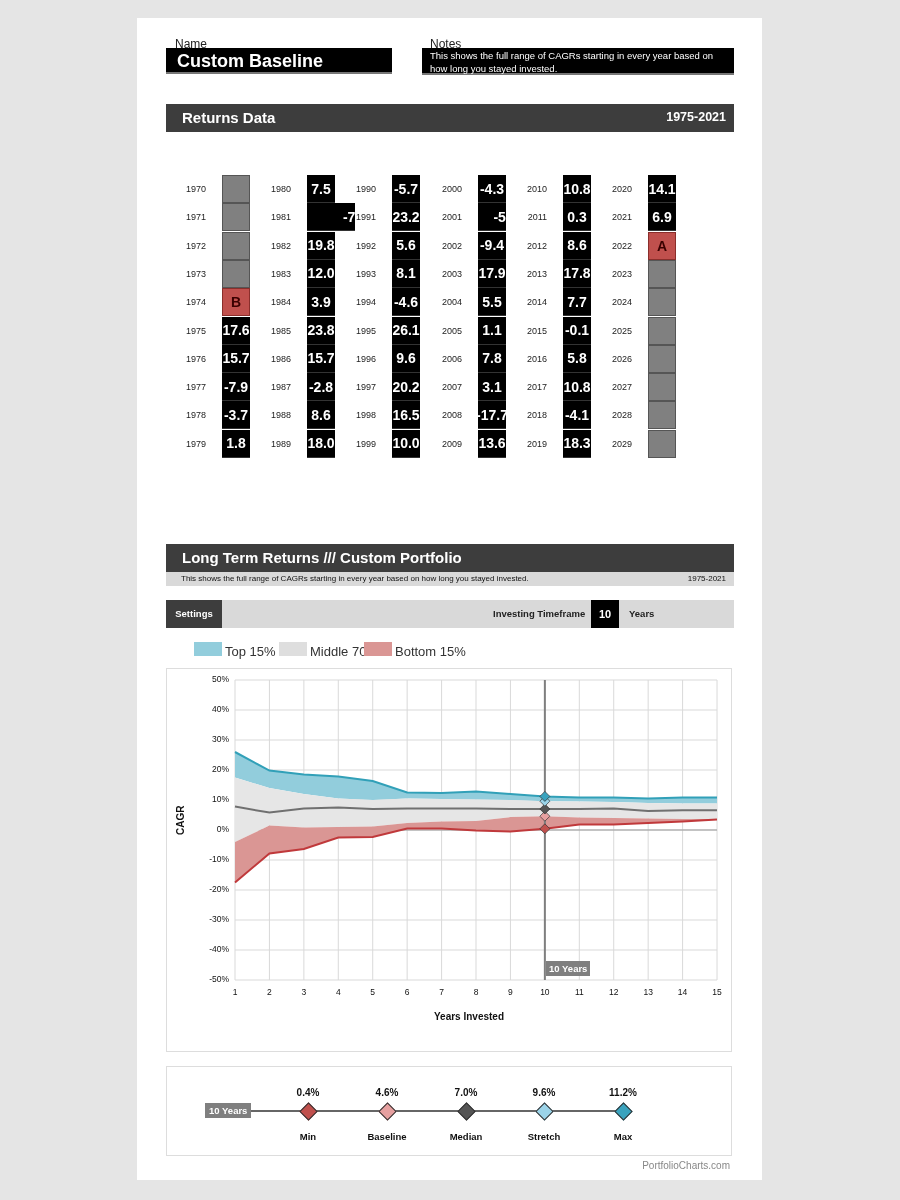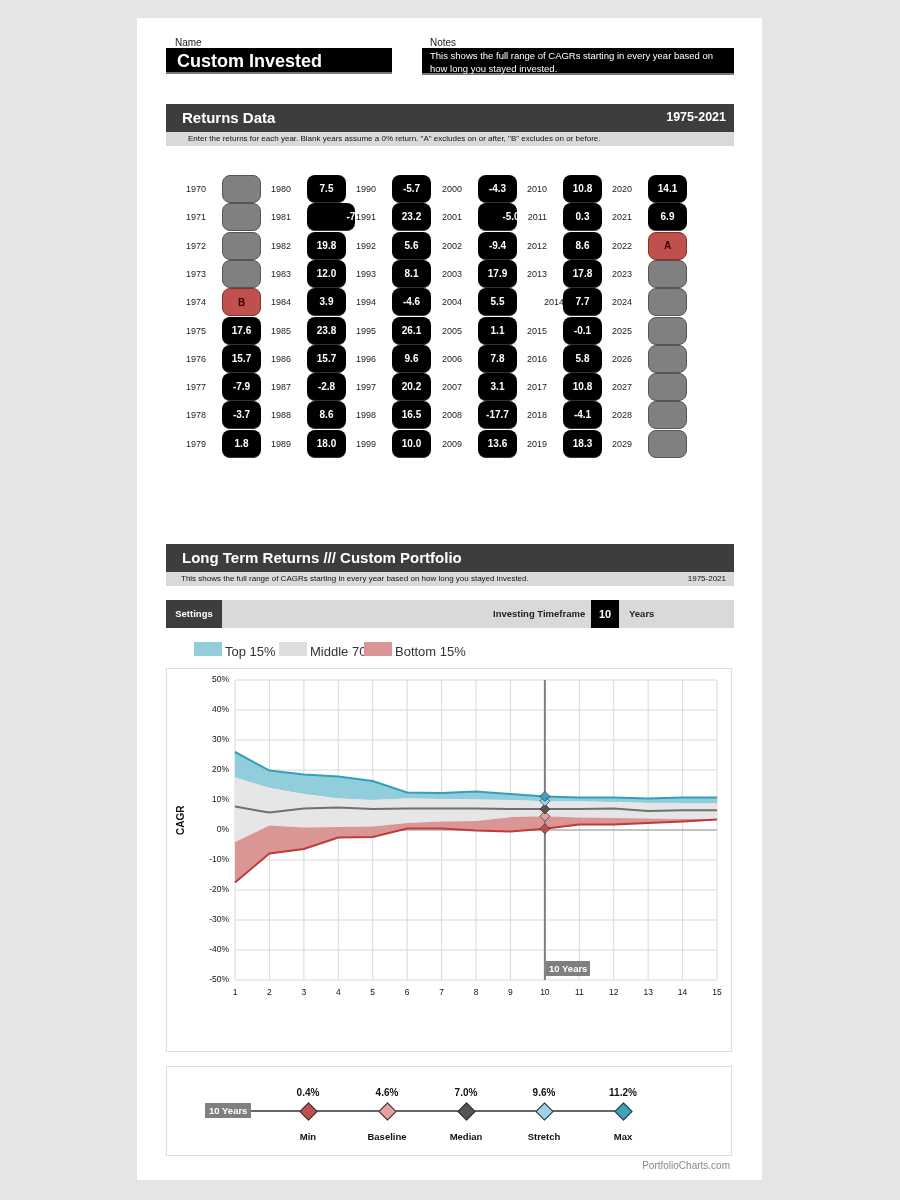--- a/index.html
+++ b/index.html
@@ -1,52 +1,51 @@
 <!DOCTYPE html>
 <html><head>
 <meta charset="utf-8">
 <style>
   html, body { margin:0; padding:0; }
   body { width:900px; height:1200px; background:#e5e5e5; font-family:"Liberation Sans", sans-serif; position:relative; overflow:hidden; }
   .page { position:absolute; left:137px; top:18px; width:625px; height:1162px; background:#fff; }
   .abs { position:absolute; }
-  .lbl-small { font-size:10px; color:#222; }
+  .lbl-small { font-size:12px; color:#222;text-decoration:underline; }
   .blackbox { background:#000; color:#fff; border-bottom:2px solid #777; }
   .section-bar { background:#3d3d3d; color:#fff; font-weight:bold; }
   .sub-bar { background:#d9d9d9; color:#111; font-size:8px; }
   .yr-label { position:absolute; font-size:9px; color:#222; width:26px; text-align:right; }
-  .cell { position:absolute; width:39px; height:28px; box-sizing:border-box; font-size:10px; font-weight:bold; display:flex; align-items:center; justify-content:center;border-radius:8px; }
+  .cell { position:absolute; width:28px; height:28px; box-sizing:border-box; font-size:14px; font-weight:bold; display:flex; align-items:center; justify-content:center; }
   .cell.val { background:#000; color:#fff; border-bottom:1px solid #333; }
   .cell.blank { background:#808080; border:1px solid #555; }
   .cell.flag { background:#c0504d; color:#3a0000; border:1px solid #8a2e2b; }
   .legend-sw { position:absolute; width:28px; height:14px; }
   .legend-tx { position:absolute; font-size:13px; color:#333; }
   .chart-frame { position:absolute; left:29px; top:650px; width:566px; height:384px; border:1px solid #ddd; box-sizing:border-box; }
   .tick-y { position:absolute; font-size:8.5px; color:#111; width:30px; text-align:right; }
   .tick-x { position:absolute; font-size:8.5px; color:#111; width:20px; text-align:center; }
   .summary-frame { position:absolute; left:29px; top:1048px; width:566px; height:90px; border:1px solid #ddd; box-sizing:border-box; }
   .sum-val { position:absolute; font-size:10px; font-weight:bold; color:#111; width:50px; text-align:center; }
   .sum-lbl { position:absolute; font-size:9.5px; font-weight:bold; color:#111; width:60px; text-align:center; }
 </style>
 </head>
 <body>
 
 <div class="page">
 
   <div class="abs lbl-small" style="left:38px; top:19px;">Name</div>
-  <div class="abs blackbox" style="left:29px; top:30px; width:226px; height:26px; font-size:18px; font-weight:bold; padding-left:11px; box-sizing:border-box; line-height:27px;">Custom Invested</div>
+  <div class="abs blackbox" style="left:29px; top:30px; width:226px; height:26px; font-size:18px; font-weight:bold; padding-left:11px; box-sizing:border-box; line-height:27px;">Custom Baseline</div>
 
   <div class="abs lbl-small" style="left:293px; top:19px;">Notes</div>
   <div class="abs blackbox" style="left:285px; top:30px; width:312px; height:27px; font-size:9.5px; padding:1px 8px; box-sizing:border-box; line-height:13px;">This shows the full range of CAGRs starting in every year based on how long you stayed invested.</div>
 
   <div class="abs section-bar" style="left:29px; top:86px; width:568px; height:28px;">
     <span class="abs" style="left:16px; top:5px; font-size:15px;">Returns Data</span>
     <span class="abs" style="right:8px; top:6px; font-size:12.5px;">1975-2021</span>
   </div>
-  <div class="abs sub-bar" style="left:29px; top:114px; width:568px; height:14px; line-height:14px; padding-left:22px; box-sizing:border-box;">Enter the returns for each year. Blank years assume a 0% return. "A" excludes on or after, "B" excludes on or before.</div>
 
   <div id="returns-grid">
       <div class="yr-label" style="left: 43px; top: 166px;">1970</div>
       <div class="cell blank" style="left: 85px; top: 157px;"></div>
       <div class="yr-label" style="left: 43px; top: 194.3px;">1971</div>
       <div class="cell blank" style="left: 85px; top: 185.3px;"></div>
       <div class="yr-label" style="left: 43px; top: 222.6px;">1972</div>
       <div class="cell blank" style="left: 85px; top: 213.6px;"></div>
       <div class="yr-label" style="left: 43px; top: 250.9px;">1973</div>
       <div class="cell blank" style="left: 85px; top: 241.9px;"></div>
@@ -123,21 +122,21 @@
       <div class="yr-label" style="left: 299px; top: 420.7px;">2009</div>
       <div class="cell val" style="left: 341px; top: 411.7px;">13.6</div>
       <div class="yr-label" style="left: 384px; top: 166px;">2010</div>
       <div class="cell val" style="left: 426px; top: 157px;">10.8</div>
       <div class="yr-label" style="left: 384px; top: 194.3px;">2011</div>
       <div class="cell val" style="left: 426px; top: 185.3px;">0.3</div>
       <div class="yr-label" style="left: 384px; top: 222.6px;">2012</div>
       <div class="cell val" style="left: 426px; top: 213.6px;">8.6</div>
       <div class="yr-label" style="left: 384px; top: 250.9px;">2013</div>
       <div class="cell val" style="left: 426px; top: 241.9px;">17.8</div>
-      <div class="yr-label" style="left: 384px; top: 279.2px; margin-left: 17px;">2014</div>
+      <div class="yr-label" style="left: 384px; top: 279.2px;">2014</div>
       <div class="cell val" style="left: 426px; top: 270.2px;">7.7</div>
       <div class="yr-label" style="left: 384px; top: 307.5px;">2015</div>
       <div class="cell val" style="left: 426px; top: 298.5px;">-0.1</div>
       <div class="yr-label" style="left: 384px; top: 335.8px;">2016</div>
       <div class="cell val" style="left: 426px; top: 326.8px;">5.8</div>
       <div class="yr-label" style="left: 384px; top: 364.1px;">2017</div>
       <div class="cell val" style="left: 426px; top: 355.1px;">10.8</div>
       <div class="yr-label" style="left: 384px; top: 392.4px;">2018</div>
       <div class="cell val" style="left: 426px; top: 383.4px;">-4.1</div>
       <div class="yr-label" style="left: 384px; top: 420.7px;">2019</div>
@@ -252,20 +251,21 @@
         <div class="tick-x" style="left: 299.01px; top: 318px;">8</div>
         <div class="tick-x" style="left: 333.44px; top: 318px;">9</div>
         <div class="tick-x" style="left: 367.87px; top: 318px;">10</div>
         <div class="tick-x" style="left: 402.3px; top: 318px;">11</div>
         <div class="tick-x" style="left: 436.73px; top: 318px;">12</div>
         <div class="tick-x" style="left: 471.16px; top: 318px;">13</div>
         <div class="tick-x" style="left: 505.59px; top: 318px;">14</div>
         <div class="tick-x" style="left: 540.02px; top: 318px;">15</div>
       </div>
     <div class="abs" style="left:8px; top:150px; transform:rotate(-90deg); transform-origin:left top; font-size:10px; font-weight:bold; color:#111; top:166px;">CAGR</div>
+    <div class="abs" style="left:0; width:100%; top:342px; text-align:center; font-size:10px; font-weight:bold; color:#111; padding-left:40px; box-sizing:border-box;">Years Invested</div>
     <div class="abs" style="left:379px; top:292px; background:#7f7f7f; color:#fff; font-size:9.5px; font-weight:bold; padding:2px 3px;">10 Years</div>
   </div>
 
   <div class="summary-frame">
     <div class="abs" style="left:38px; top:43px; width:424px; height:2px; background:#666;"></div>
     <div class="abs" style="left:38px; top:36px; background:#7f7f7f; color:#fff; font-size:9.5px; font-weight:bold; padding:2px 4px;">10 Years</div>
     <div id="summary-items">
         <div class="sum-val" style="left: 116px; top: 20px;">0.4%</div>
         <div style="position: absolute; left: 135px; top: 38px; width: 11px; height: 11px; background: rgb(192, 80, 77); border: 1px solid rgb(51, 51, 51); transform: rotate(45deg);"></div>
         <div class="sum-lbl" style="left: 111px; top: 64px;">Min</div>

